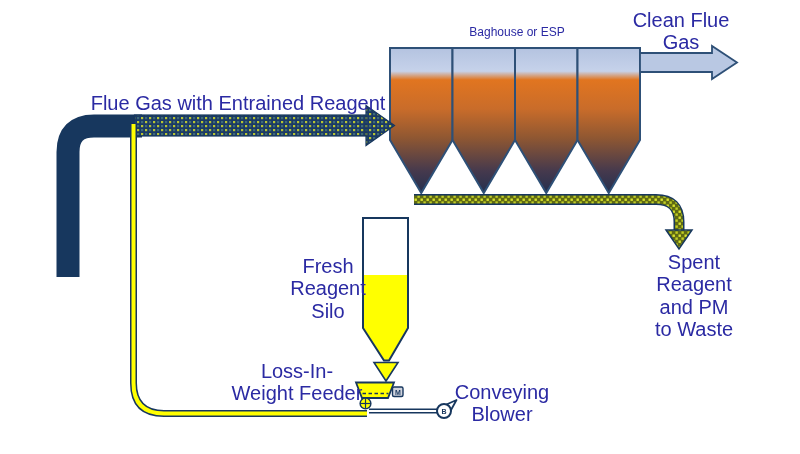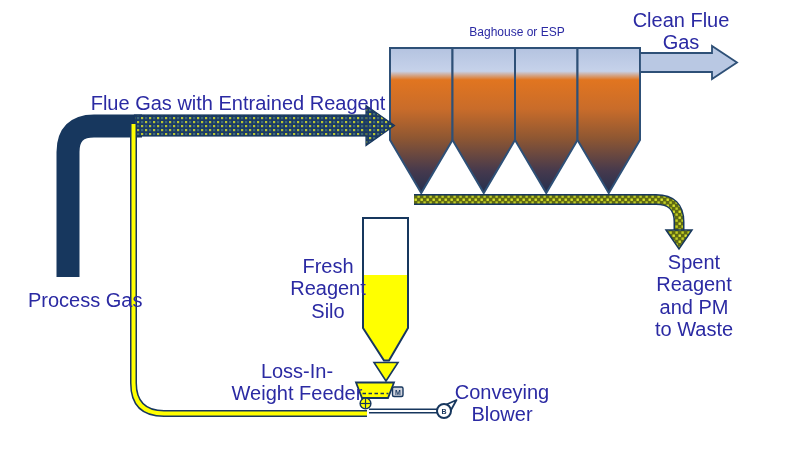--- a/index.html
+++ b/index.html
@@ -97,21 +97,20 @@
   </g>
 </svg>
 
 <div class="lbl big" style="left:517px;top:26px;">Baghouse or ESP</div>
 
 <div class="lbl" style="left:681px;top:9px;">Clean Flue
 Gas</div>
 
 <div class="lbl" style="left:238px;top:92px;">Flue Gas with Entrained Reagent</div>
 
-<div class="lbl left-align" style="left:28px;top:289px;">Process Gas</div>
 
 <div class="lbl" style="left:328px;top:243px;margin-top:12px;">Fresh
 Reagent
 Silo</div>
 
 <div class="lbl" style="left:297px;top:360px;">Loss-In-
 Weight Feeder</div>
 
 <div class="lbl" style="left:502px;top:381px;">Conveying
 Blower</div>

